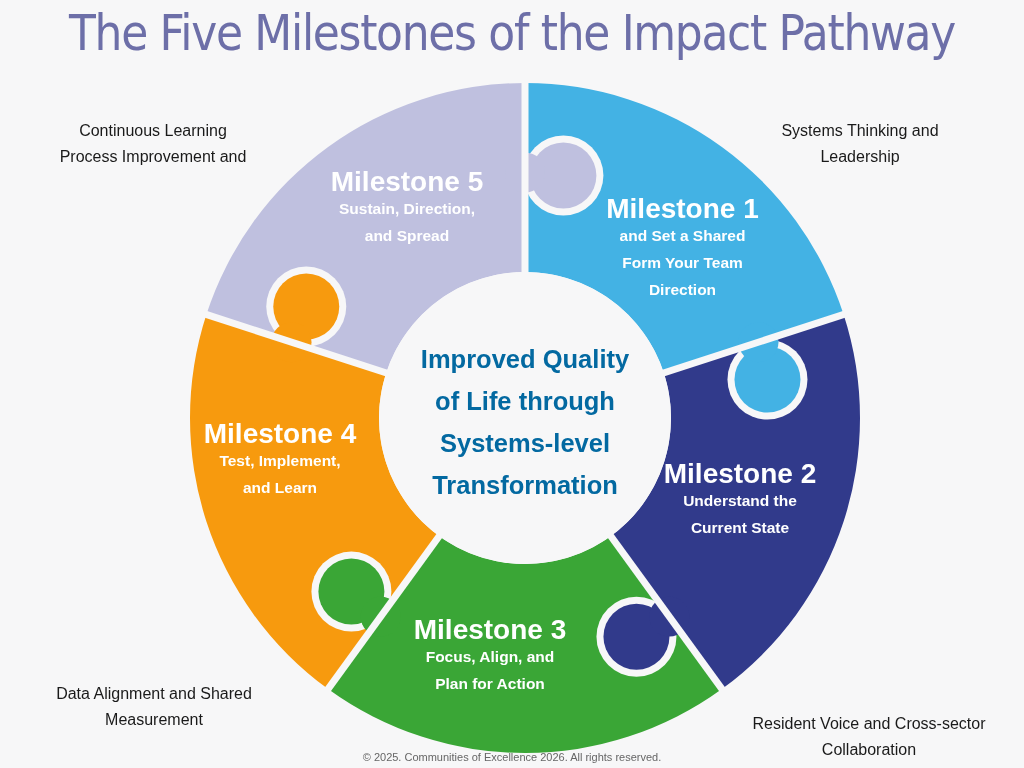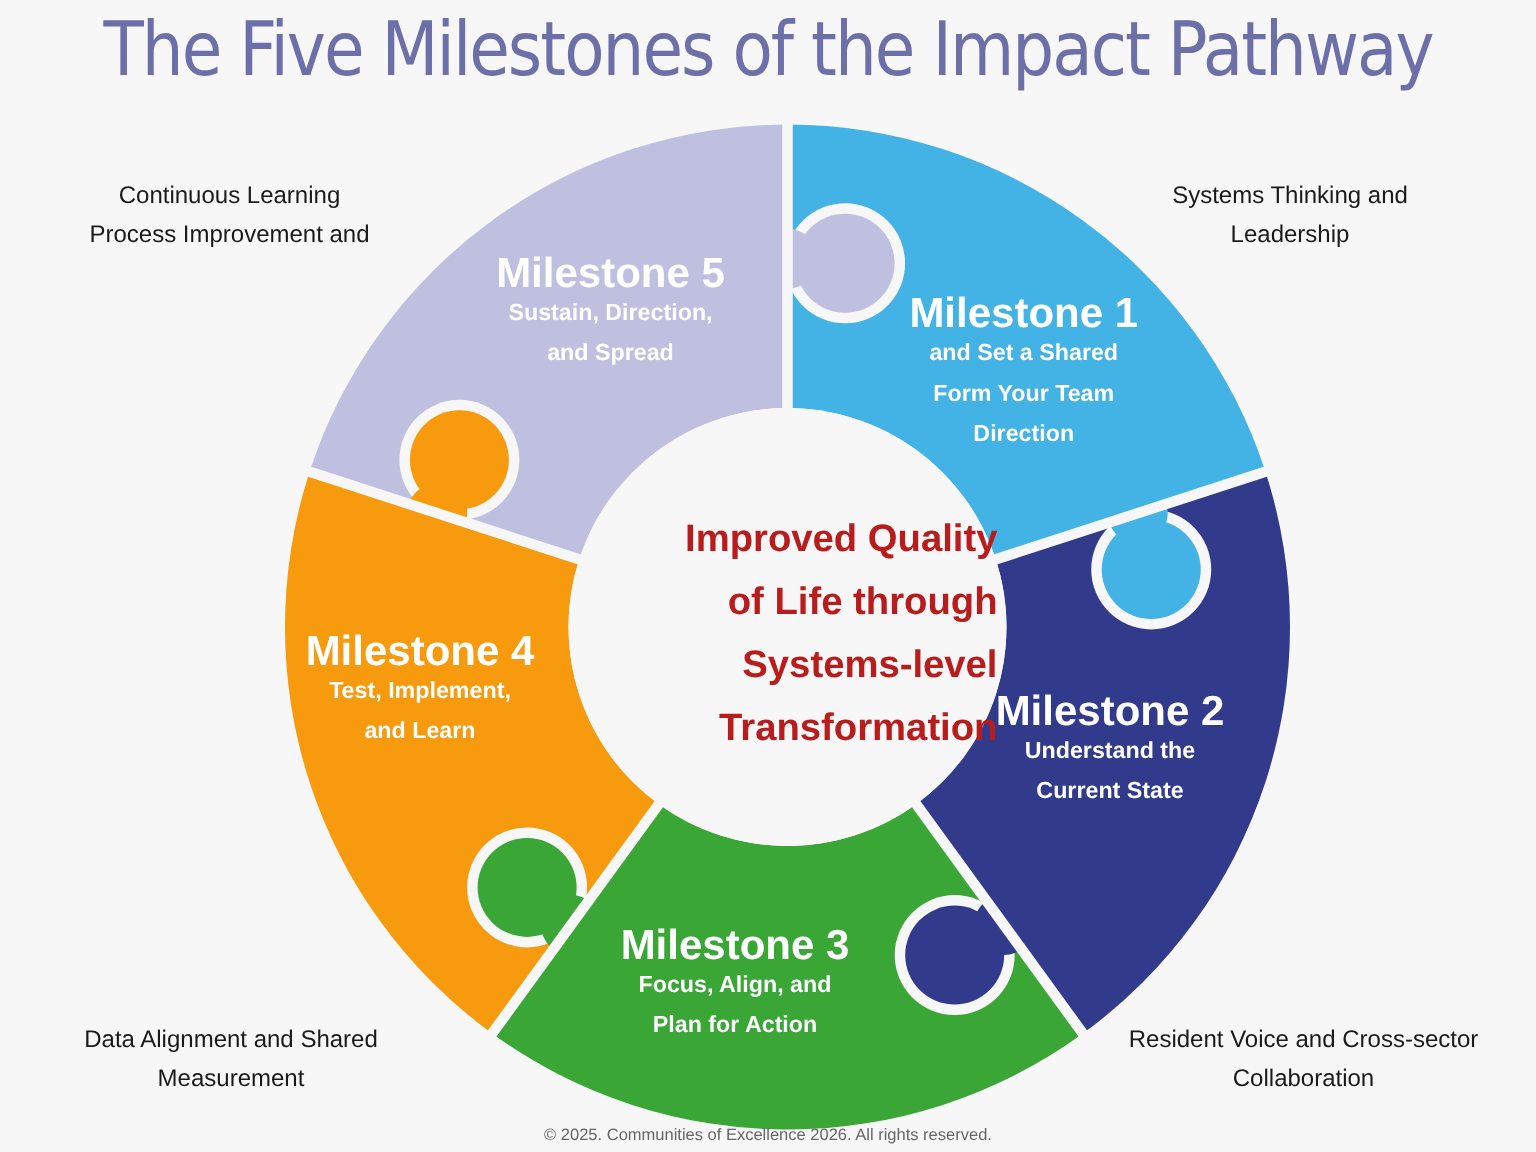--- a/index.html
+++ b/index.html
@@ -15,31 +15,31 @@
     font-family: "DejaVu Sans", sans-serif; font-weight: normal;
     letter-spacing: -1.5px; transform: scaleX(0.88);
   }
   .corner {
     position: absolute; width: 260px; text-align: center;
     font-size: 16px; line-height: 26px; color: #1a1a1a;
   }
   #c-tl { left: 23px; top: 118px; }
   #c-tr { left: 730px; top: 118px; }
   #c-bl { left: 24px; top: 681px; }
-  #c-br { left: 739px; top: 681px; }
+  #c-br { left: 739px; top: 711px; }
   svg.ring { position: absolute; left: 0; top: 0; }
   .seg-label {
     position: absolute; text-align: center; color: #ffffff;
     font-weight: bold;
   }
   .seg-label .ms { font-size: 28px; line-height: 26px; }
   .seg-label .desc { font-size: 15.5px; line-height: 27px; }
   .center-text {
     position: absolute; left: 385px; top: 338px; width: 280px;
-    text-align: right; color: #b91c1c; font-weight: bold;
+    text-align: center; color: #0369a1; font-weight: bold;
     font-size: 25.5px; line-height: 42px;
   }
   .footer {
     position: absolute; left: 0; top: 751px; width: 1024px;
     text-align: center; font-size: 11px; color: #666;
   }
 </style>
 </head>
 <body>
 

